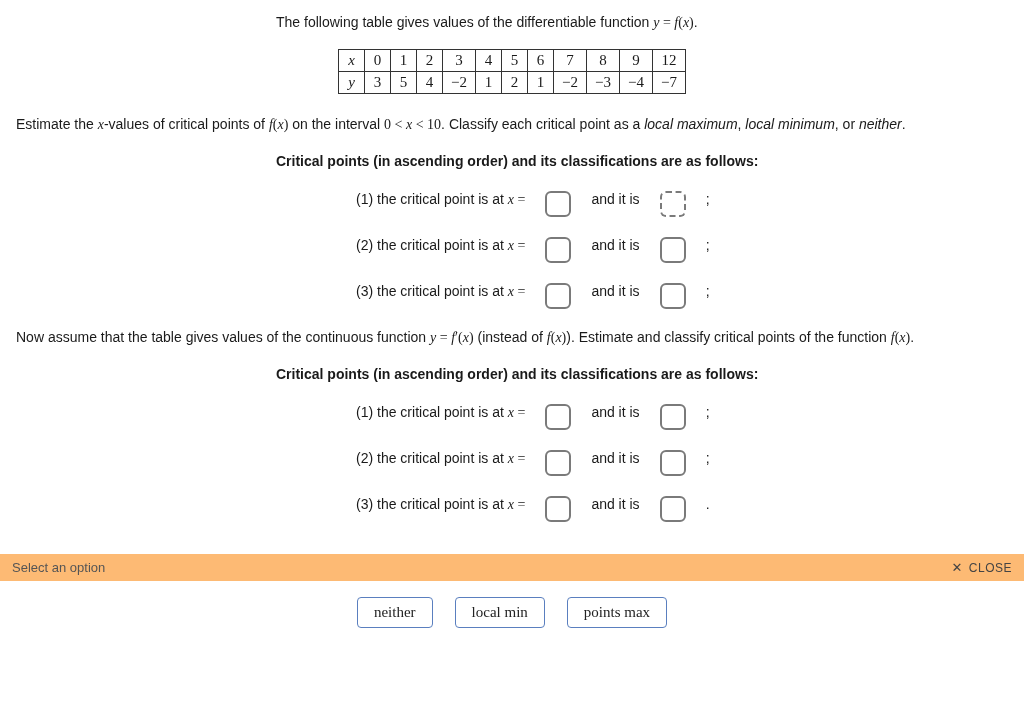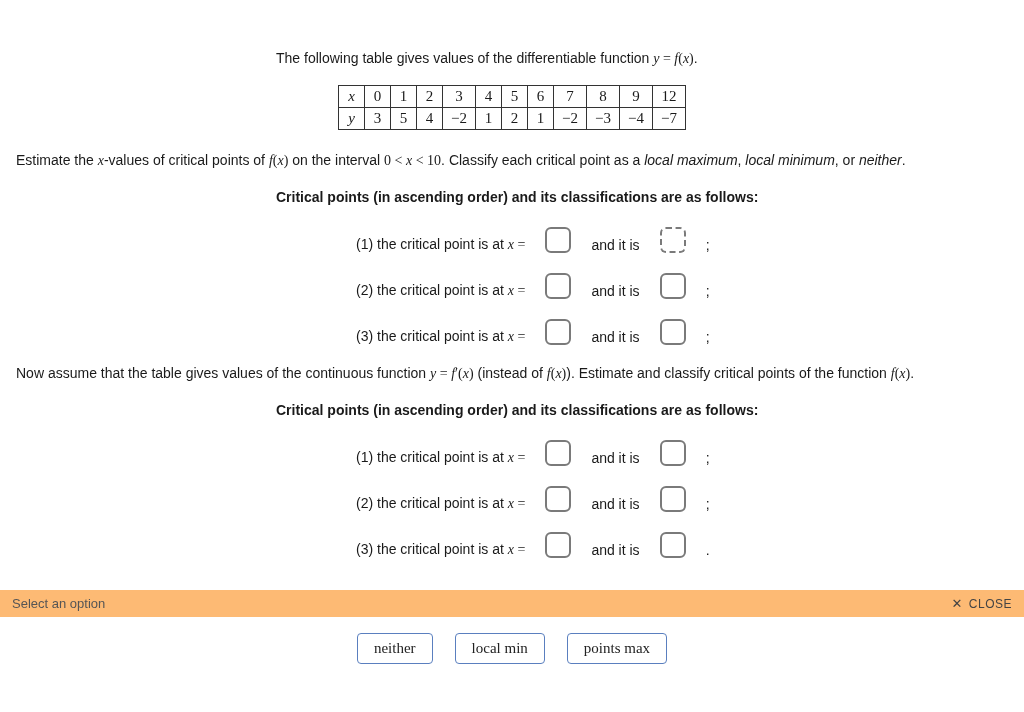--- a/index.html
+++ b/index.html
@@ -7,21 +7,20 @@
     margin: 0;
     padding: 0;
     font-family: -apple-system, BlinkMacSystemFont, "Segoe UI", Helvetica, Arial, sans-serif;
     color: #1a1a1a;
     background: #fff;
     font-size: 14px;
     width: 1024px;
   }
   .content {
     padding: 14px 16px 8px 16px;
-    margin-top: 36px;
   }
   .intro {
     margin: 0 0 18px 0;
     text-align: left;
     padding-left: 260px;
   }
   .math-i { font-family: "Times New Roman", serif; font-style: italic; }
   .math-r { font-family: "Times New Roman", serif; }
 
   table.data {
@@ -39,21 +38,21 @@
   .prompt {
     margin: 0 0 20px 0;
   }
   .subhead {
     margin: 0 0 22px 0;
     padding-left: 260px;
     font-weight: bold;
   }
   .cp-row {
     display: flex;
-    align-items: flex-end;
+    align-items: flex-start;
     gap: 20px;
     margin: 0 0 20px 0;
     padding-left: 340px;
   }
   .cp-label {
     font-size: 14px;
   }
   .blank {
     display: inline-block;
     width: 26px;

